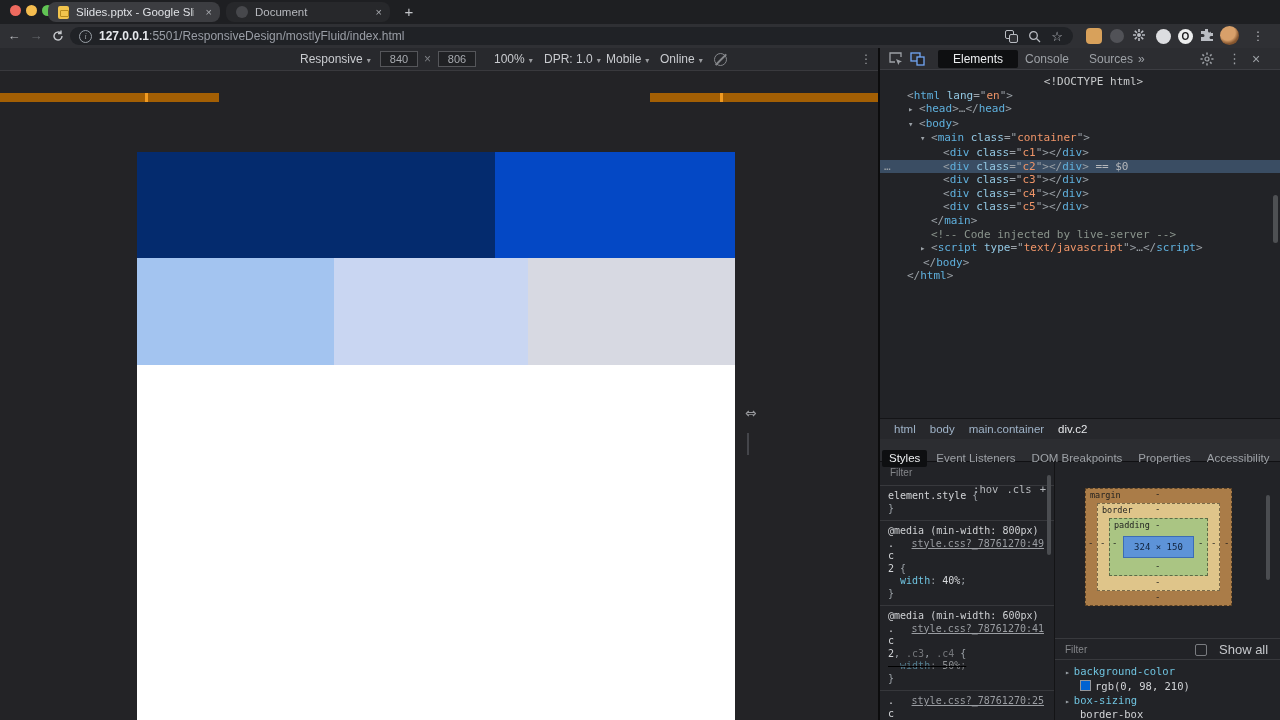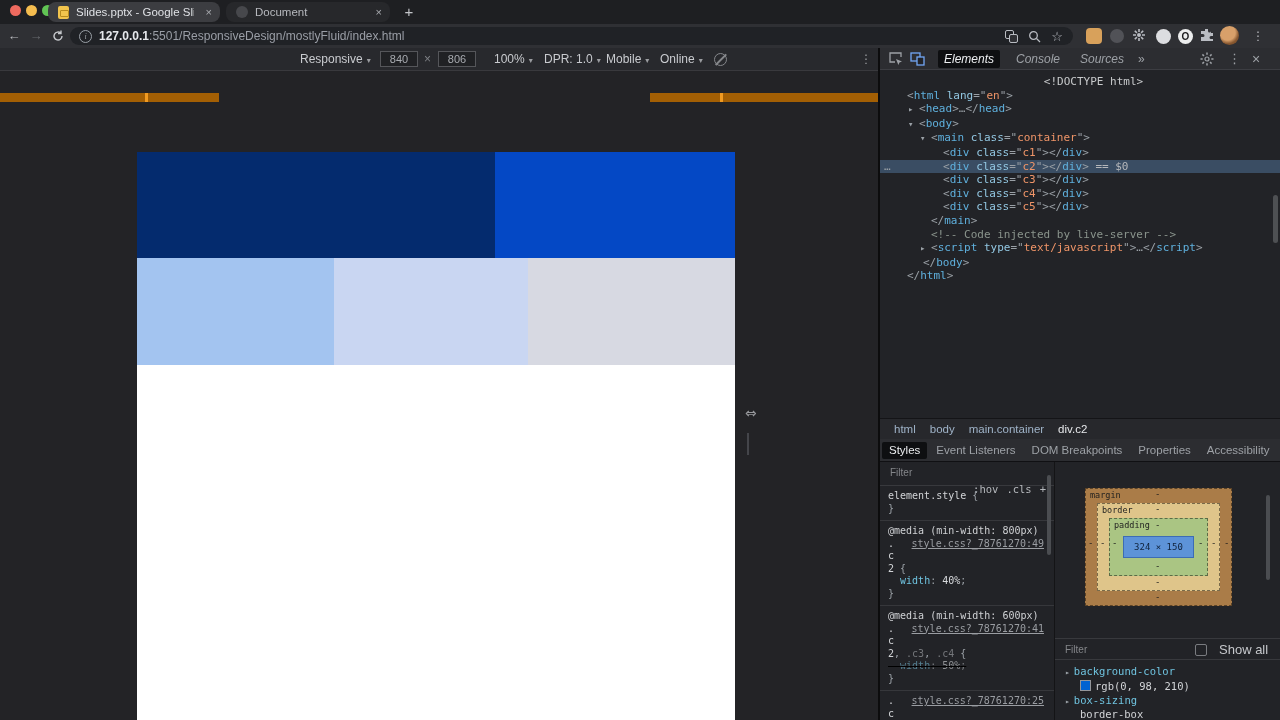--- a/index.html
+++ b/index.html
@@ -39,39 +39,39 @@
   .mbar{position:absolute;top:22px;height:9px;background:#a35f04;}
   .mdiv{position:absolute;top:0;width:3px;height:9px;background:#f09a22;}
   #page{position:absolute;left:137px;top:81px;width:598px;height:568px;background:#ffffff;}
   .pagebox{position:absolute;}
   #resize-handle{position:absolute;left:745px;top:334px;color:#97989c;font-size:14px;font-family:"DejaVu Sans",sans-serif;}
   #vp-scroll{position:absolute;left:747px;top:362px;width:2px;height:22px;background:#44454a;}
   
   #devtools{position:absolute;left:878px;top:48px;width:402px;height:672px;background:#222327;border-left:2px solid #0c0c0d;box-sizing:border-box;}
   #dtbar{position:absolute;left:0;top:0;width:100%;height:22px;background:#2c2d31;border-bottom:1px solid #3c3d42;box-sizing:border-box;}
   .dticon{position:absolute;top:3px;width:16px;height:16px;}
-  .dttab{position:absolute;top:2px;height:18px;line-height:18px;padding:0 6px;font-size:12px;color:#9da1a6;border-radius:2px;font-style:italic;}
+  .dttab{position:absolute;top:2px;height:18px;line-height:18px;padding:0 15px;font-size:12px;color:#9da1a6;border-radius:2px;}
   .dttab.active{background:#0e0f11;color:#eceef0;}
   .dtmisc{position:absolute;top:0;height:22px;line-height:22px;color:#9da1a6;font-size:13px;}
   
   #domtree{position:absolute;left:0;top:22px;width:100%;height:348px;font-family:"DejaVu Sans Mono",monospace;font-size:11px;overflow:hidden;padding-top:5px;box-sizing:border-box;}
   .trow{position:relative;line-height:13.6px;white-space:nowrap;}
   .trow.sel{background:#3a4d63;}
   .gutter{position:absolute;left:4px;color:#9aa0a6;}
   .arrow{display:inline-block;width:11px;margin-left:-11px;color:#9aa0a6;font-size:9px;}
   .tk-p{color:#9aa0a6}.tk-t{color:#5fb0dd}.tk-a{color:#93c8e3}.tk-v{color:#f09568}
   .tk-m{color:#c8cacc}.tk-g{color:#9aa0a6}.tk-c{color:#8a948c}.tk-eq{color:#b5b7ba}.tk-w{color:#d5d7da}
   #tree-thumb{position:absolute;left:393px;top:147px;width:5px;height:48px;background:#4e5053;border-radius:3px;}
   
   #crumbs{position:absolute;left:0;top:370px;width:100%;height:21px;background:#27282c;border-top:1px solid #141417;line-height:21px;font-size:11.5px;}
   .crumb{margin-left:14px;color:#9fb3c8;}
   .crumb.active{color:#e6e8eb;}
   
   #paneltabs{position:absolute;left:0;top:391px;width:100%;height:23px;background:#2c2d31;border-bottom:1px solid #101013;box-sizing:border-box;}
-  .ptab{display:inline-block;margin-top:3px;height:17px;line-height:17px;padding:0 7px;font-size:11.5px;color:#9da1a6;border-radius:2px;margin-left:2px;}
+  .ptab{display:inline-block;margin-top:11px;height:17px;line-height:17px;padding:0 7px;font-size:11.5px;color:#9da1a6;border-radius:2px;margin-left:2px;}
   .ptab.active{background:#0e0f11;color:#eceef0;}
   
   #stylespane{position:absolute;left:0;top:414px;width:175px;height:258px;border-right:1px solid #141416;box-sizing:border-box;overflow:hidden;}
   #stylesfilter{position:relative;height:23px;border-bottom:1px solid #38393d;}
   .filterinput{background:transparent;border:none;outline:none;color:#c9cbcf;font-size:10px;padding:4px 0 0 10px;width:70px;}
   .filterinput::placeholder{color:#84868a;}
   #hovcls{position:absolute;right:8px;top:21px;font-size:10.5px;color:#b6b9bd;font-family:"DejaVu Sans Mono",monospace;}
   #hovcls span{margin-left:8px;}
   #cssblocks{font-family:"DejaVu Sans Mono",monospace;font-size:10px;line-height:12.5px;}
   .cssblock{padding:4px 6px 5px 8px;border-bottom:1px solid #36373b;}

